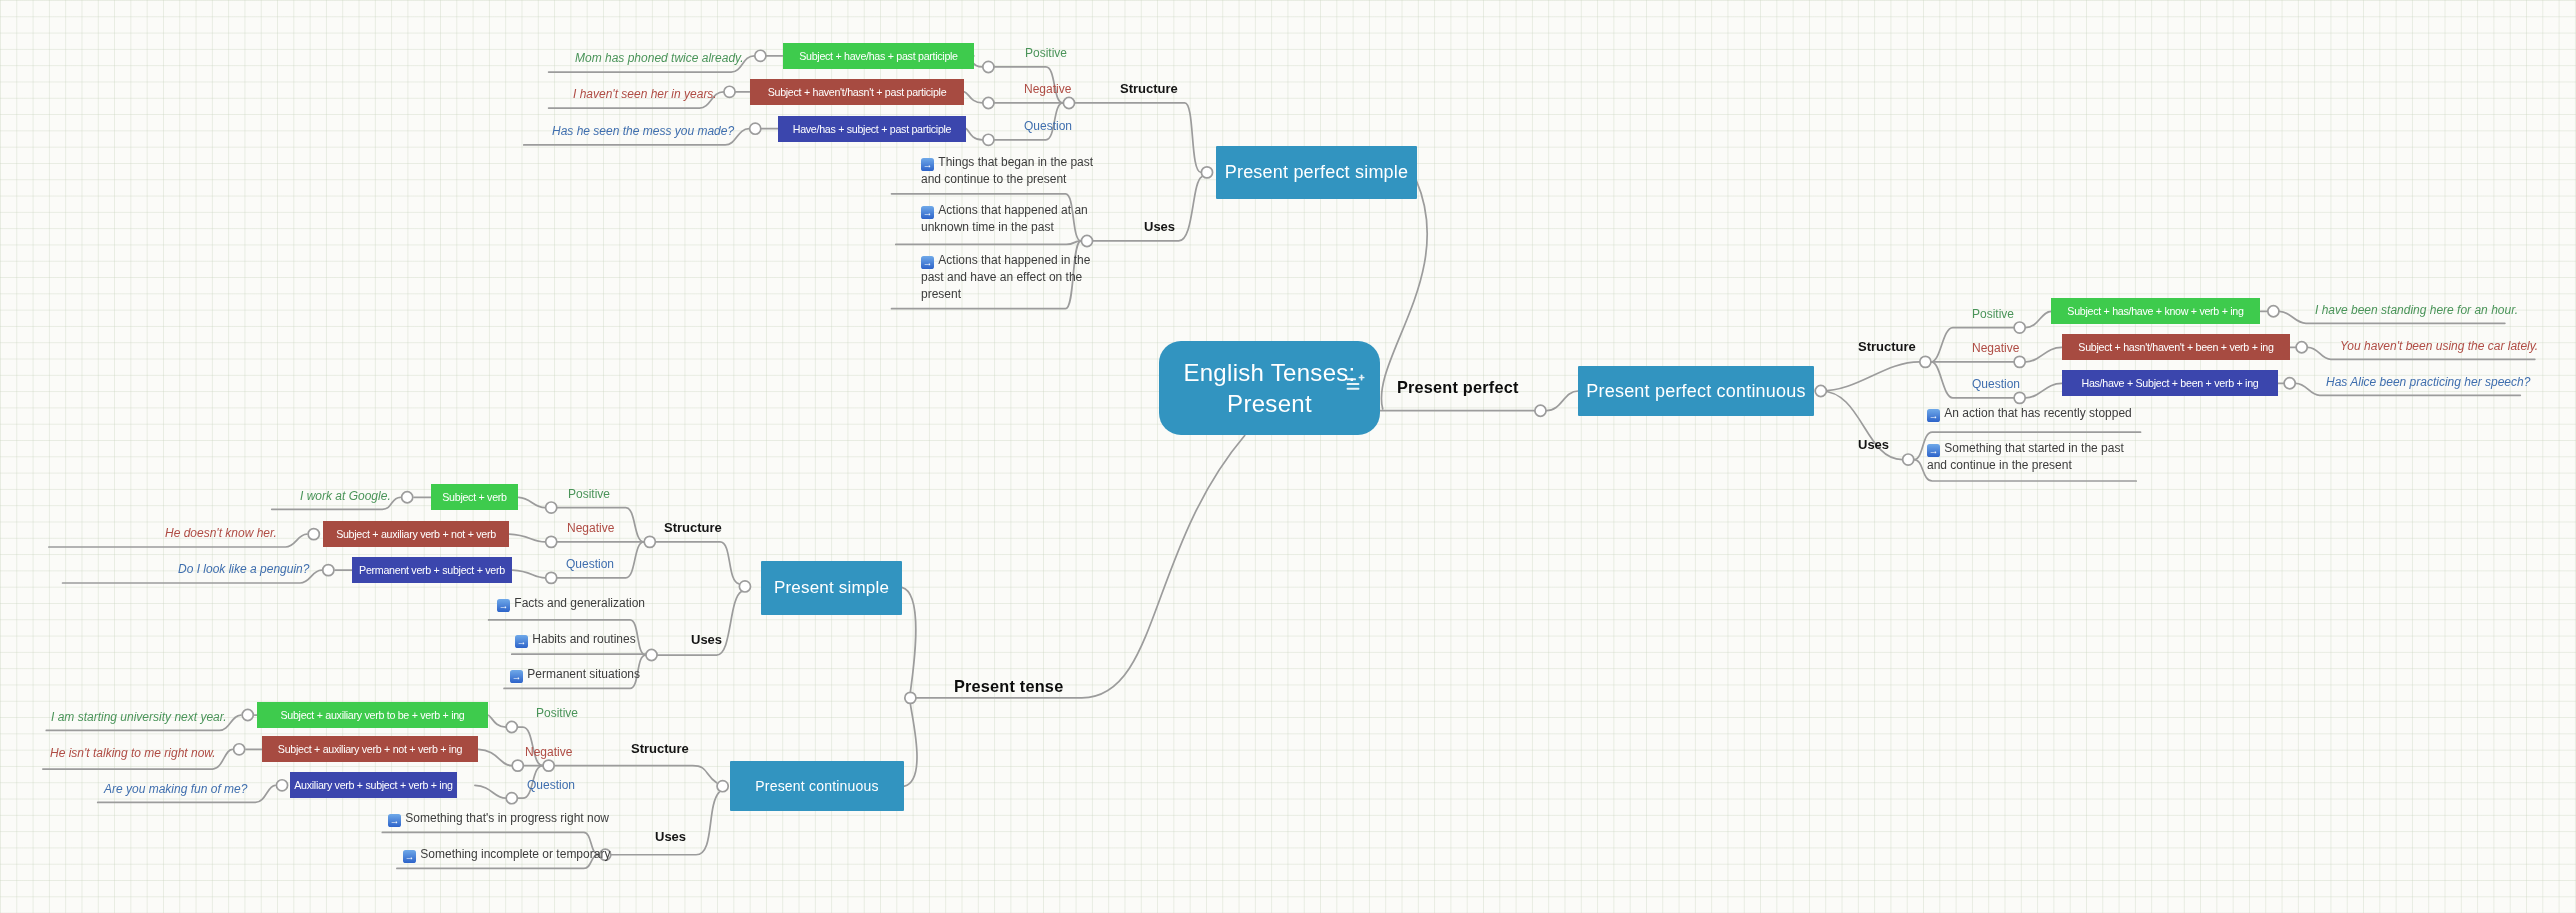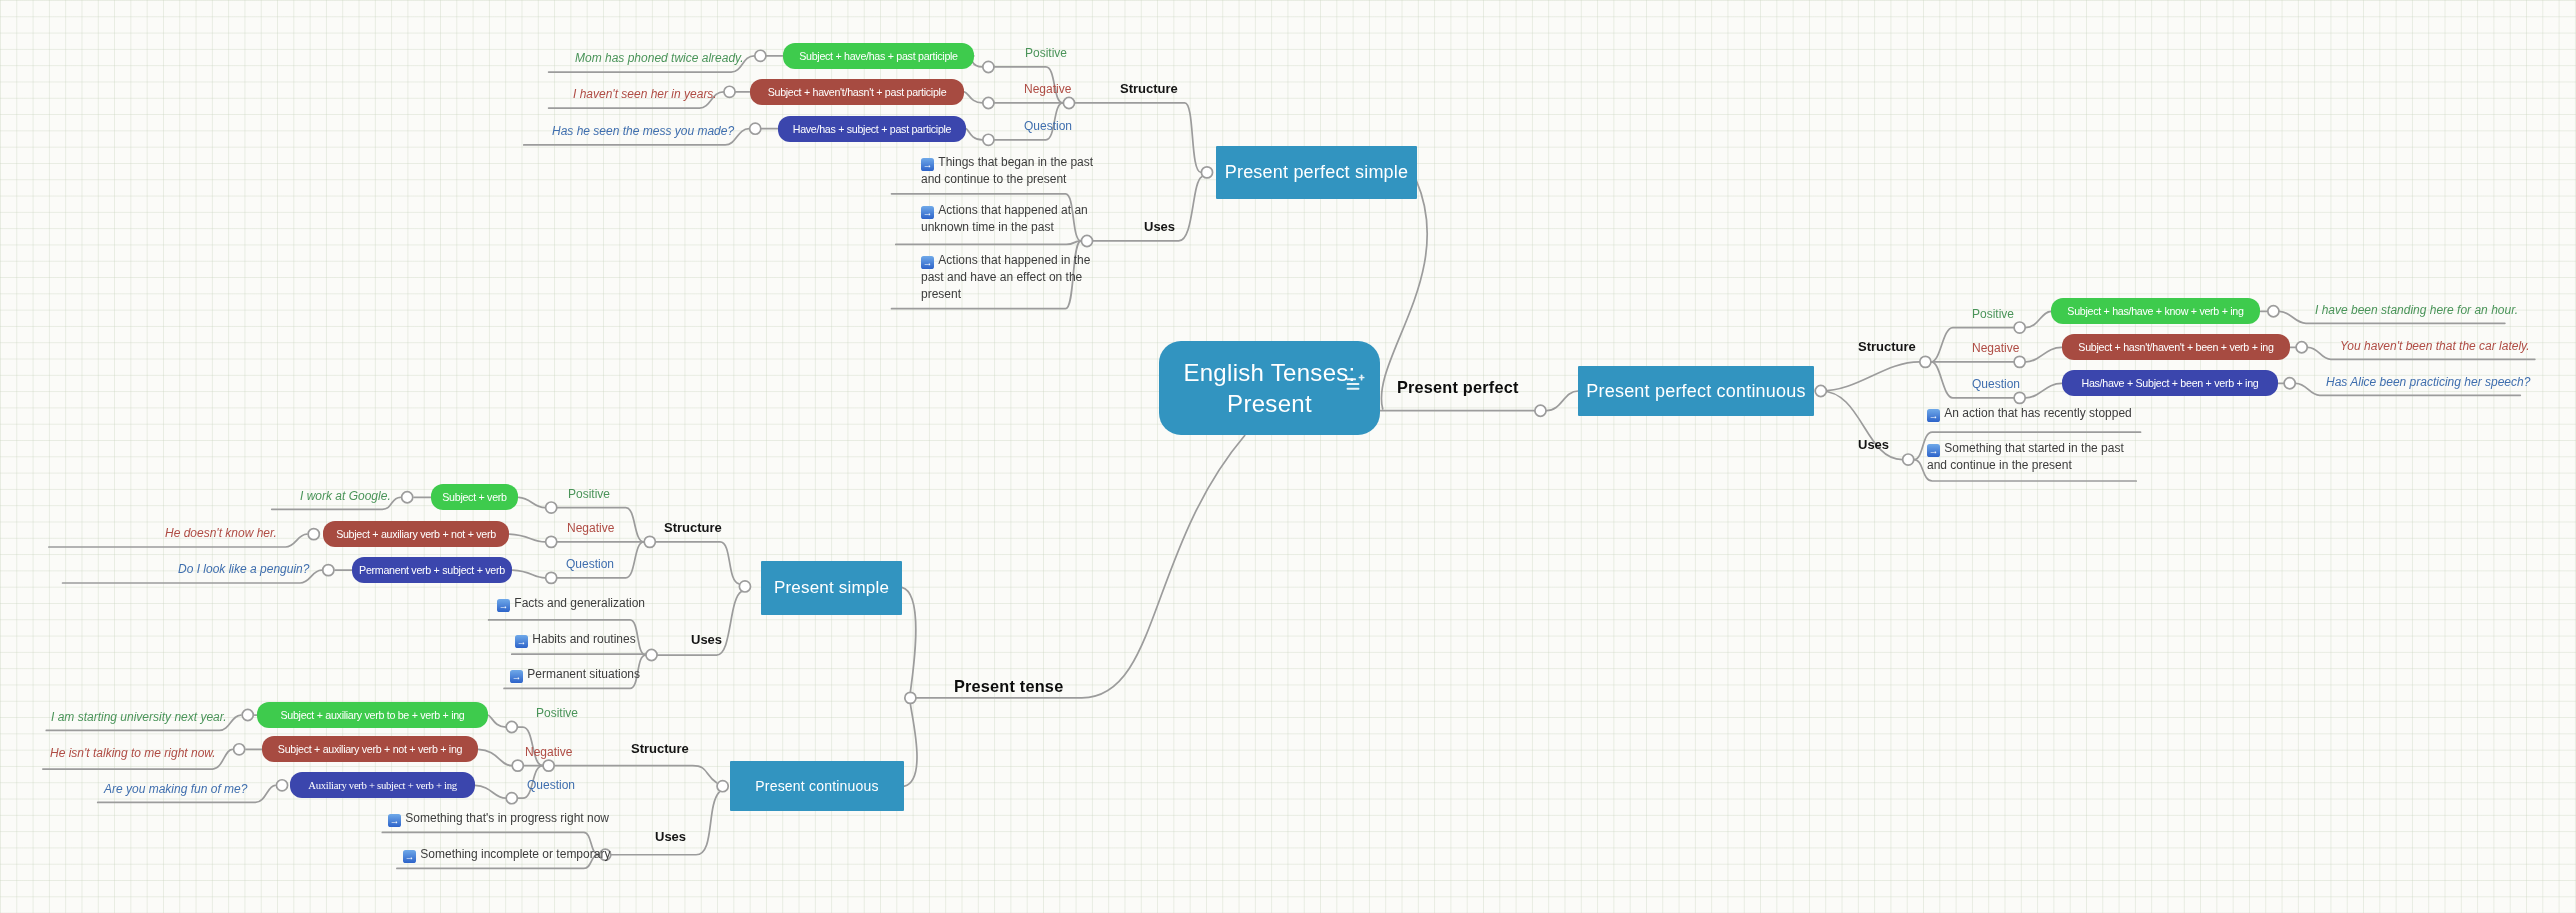--- a/index.html
+++ b/index.html
@@ -21,21 +21,21 @@
     display:flex;align-items:center;justify-content:center;
     font-size:18px;letter-spacing:0.2px;white-space:nowrap;
   }
   .rootnode{
     background:#3294c0;color:#fff;border-radius:22px;
     display:flex;flex-direction:column;align-items:center;justify-content:center;
     font-size:24px;line-height:31px;letter-spacing:0.3px;text-align:center;
   }
   .rooticon{position:absolute;right:12px;top:33px;opacity:.88;}
   .formula{
-    color:#fff;border-radius:12px;height:26px;
+    color:#fff;border-radius:0;height:26px;
     display:flex;align-items:center;justify-content:center;
     font-size:10.7px;letter-spacing:-0.3px;white-space:nowrap;overflow:hidden;
   }
   .formula.green{background:#3ecb4d;}
   .formula.red{background:#a74b41;}
   .formula.indigo{background:#3b46ad;}
   .rowlabel{font-size:12px;white-space:nowrap;}
   .rowlabel.pos{color:#4a9459;}
   .rowlabel.neg{color:#af4c44;}
   .rowlabel.que{color:#3f6eae;}
@@ -210,21 +210,21 @@
 <div class="abs bignode" style="left:1578px;top:366px;width:236px;height:50px;">Present perfect continuous</div>
 <div class="abs seclabel" style="left:1858px;top:339px;">Structure</div>
 <div class="abs seclabel" style="left:1858px;top:437px;">Uses</div>
 
 <div class="abs rowlabel pos" style="left:1972px;top:307px;">Positive</div>
 <div class="abs formula green" style="left:2051px;top:298px;width:209px;">Subject + has/have + know + verb + ing</div>
 <div class="abs example pos" style="left:2315px;top:303px;">I have been standing here for an hour.</div>
 
 <div class="abs rowlabel neg" style="left:1972px;top:341px;">Negative</div>
 <div class="abs formula red" style="left:2062px;top:334px;width:228px;">Subject + hasn't/haven't + been + verb + ing</div>
-<div class="abs example neg" style="left:2340px;top:339px;">You haven't been that the car lately.</div>
+<div class="abs example neg" style="left:2340px;top:339px;">You haven't been using the car lately.</div>
 
 <div class="abs rowlabel que" style="left:1972px;top:377px;">Question</div>
 <div class="abs formula indigo" style="left:2062px;top:370px;width:216px;">Has/have + Subject + been + verb + ing</div>
 <div class="abs example que" style="left:2326px;top:375px;">Has Alice been practicing her speech?</div>
 
 <div class="abs use" style="left:1927px;top:405px;width:240px;"><span class="ui">→</span><span>An action that has recently stopped</span></div>
 <div class="abs use" style="left:1927px;top:440px;width:214px;"><span class="ui">→</span><span>Something that started in the past and continue in the present</span></div>
 
 <div class="abs bignode" style="left:761px;top:561px;width:141px;height:54px;font-size:17px;">Present simple</div>
 <div class="abs seclabel" style="left:664px;top:520px;">Structure</div>
@@ -252,18 +252,18 @@
 
 <div class="abs rowlabel pos" style="left:536px;top:706px;">Positive</div>
 <div class="abs formula green" style="left:257px;top:702px;width:231px;">Subject + auxiliary verb to be + verb + ing</div>
 <div class="abs example pos" style="left:51px;top:710px;">I am starting university next year.</div>
 
 <div class="abs rowlabel neg" style="left:525px;top:745px;">Negative</div>
 <div class="abs formula red" style="left:262px;top:736px;width:216px;">Subject + auxiliary verb + not + verb + ing</div>
 <div class="abs example neg" style="left:50px;top:746px;">He isn't talking to me right now.</div>
 
 <div class="abs rowlabel que" style="left:527px;top:778px;">Question</div>
-<div class="abs formula indigo" style="left:290px;top:772px;width:185px;font-family:Liberation Serif, serif;">Auxiliary verb + subject + verb + ing</div>
+<div class="abs formula indigo" style="left:290px;top:772px;width:167px;">Auxiliary verb + subject + verb + ing</div>
 <div class="abs example que" style="left:104px;top:782px;">Are you making fun of me?</div>
 
 <div class="abs use" style="left:388px;top:810px;width:240px;"><span class="ui">→</span><span>Something that's in progress right now</span></div>
 <div class="abs use" style="left:403px;top:846px;width:223px;"><span class="ui">→</span><span>Something incomplete or temporary</span></div>
 
 
 </body></html>

